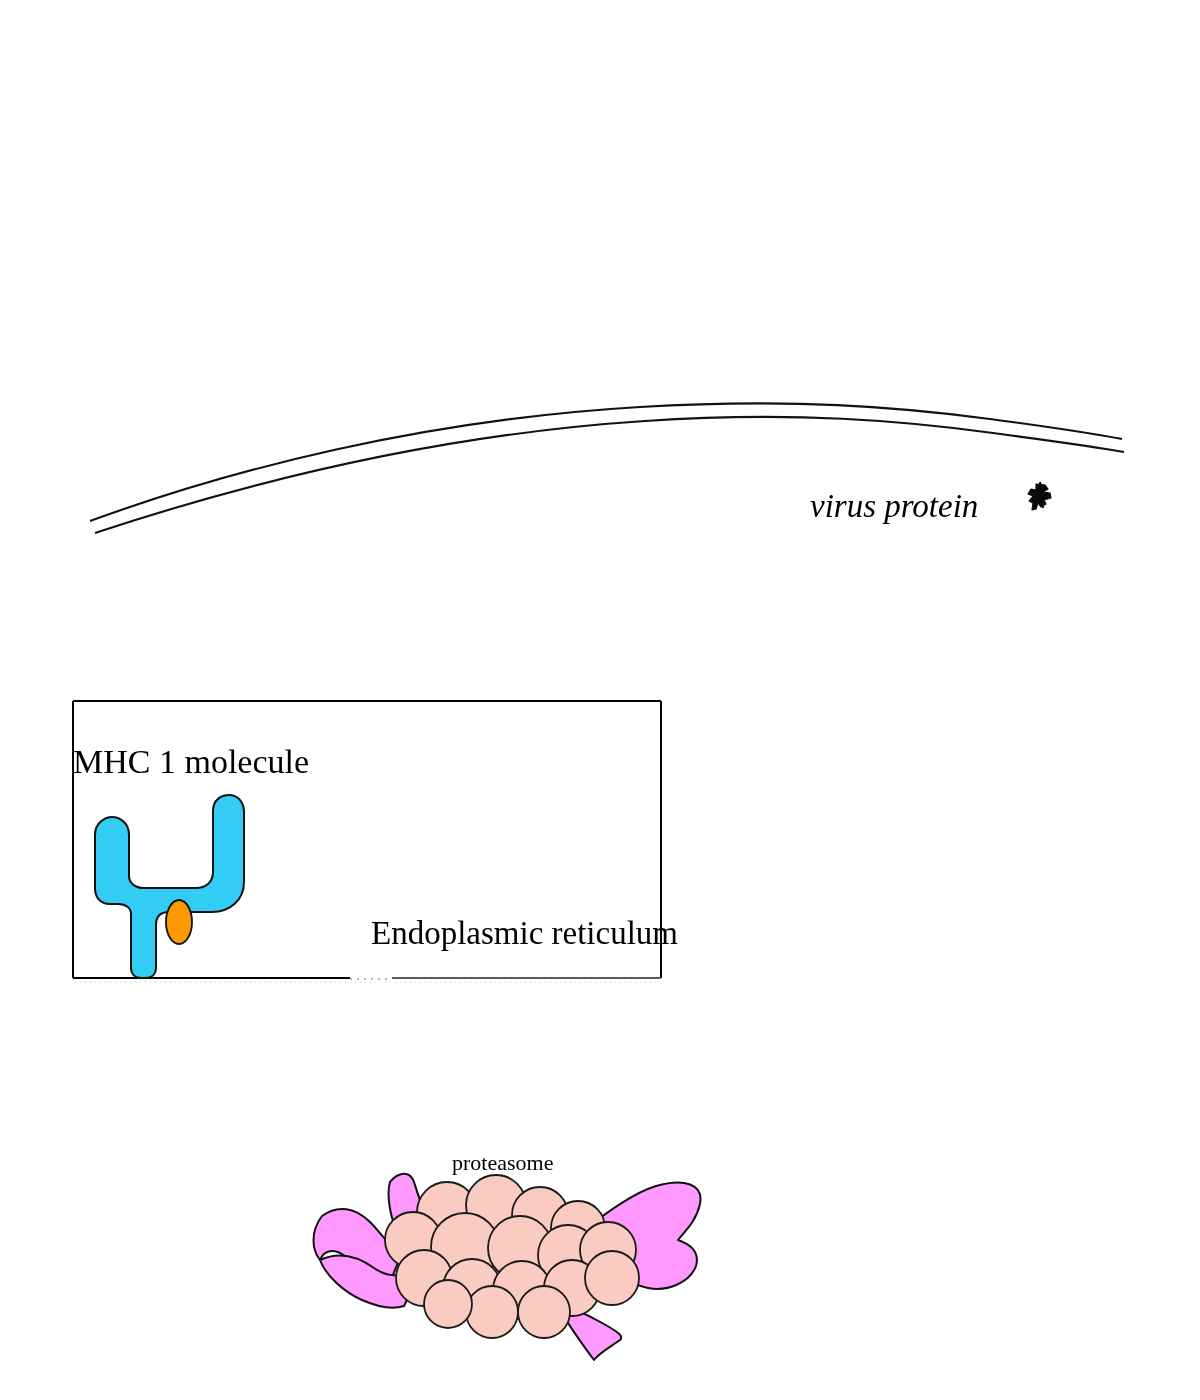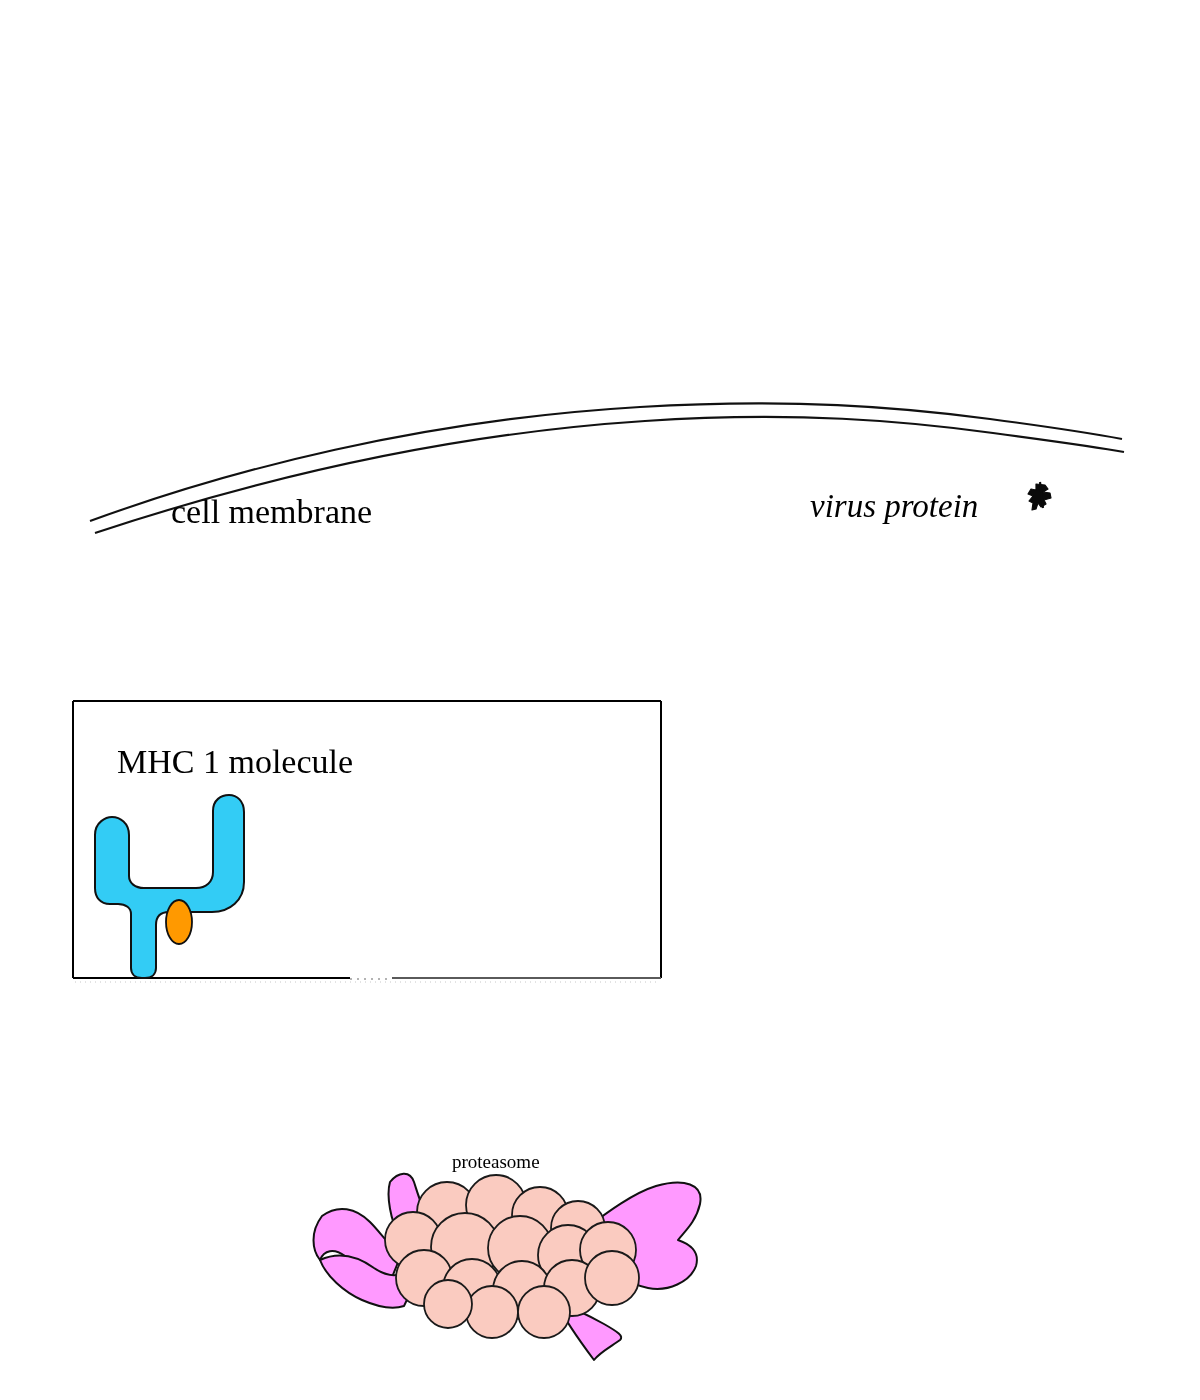--- a/index.html
+++ b/index.html
@@ -45,31 +45,30 @@
   .lbl-virus-protein {
     left: 810px;
     top: 490px;
     font-size: 33px;
     font-style: italic;
   }
   .lbl-mhc {
     left: 73px;
     top: 745px;
     font-size: 34px;
-    padding-left: 44px;
   }
   .lbl-er {
     left: 371px;
     top: 917px;
     font-size: 33px;
   }
   .lbl-proteasome {
     left: 452px;
     top: 1152px;
-    font-size: 19px;
+    font-size: 22px;
   }
 </style>
 </head>
 <body>
 
 <div id="canvas">
 
   <svg class="figure-svg" viewBox="0 0 1200 1400">
 
     <g>
@@ -204,22 +203,22 @@
         <circle cx="572" cy="1288" r="28" fill="#facbc0" stroke="#1a1a1a" stroke-width="1.8"></circle>
         <circle cx="612" cy="1278" r="27" fill="#facbc0" stroke="#1a1a1a" stroke-width="1.8"></circle>
         <circle cx="492" cy="1312" r="26" fill="#facbc0" stroke="#1a1a1a" stroke-width="1.8"></circle>
         <circle cx="544" cy="1312" r="26" fill="#facbc0" stroke="#1a1a1a" stroke-width="1.8"></circle>
         <circle cx="448" cy="1304" r="24" fill="#facbc0" stroke="#1a1a1a" stroke-width="1.8"></circle>
       </g>
     </g>
 
   </svg>
 
-  <div class="lbl lbl-cell-membrane">cell membrane</div>
 
   <div class="lbl lbl-virus-protein">virus protein</div>
 
   <div class="lbl lbl-mhc">MHC 1 molecule</div>
 
+  <div class="lbl lbl-er">Endoplasmic reticulum</div>
 
   <div class="lbl lbl-proteasome">proteasome</div>
 
 </div>
 
 </body></html>

